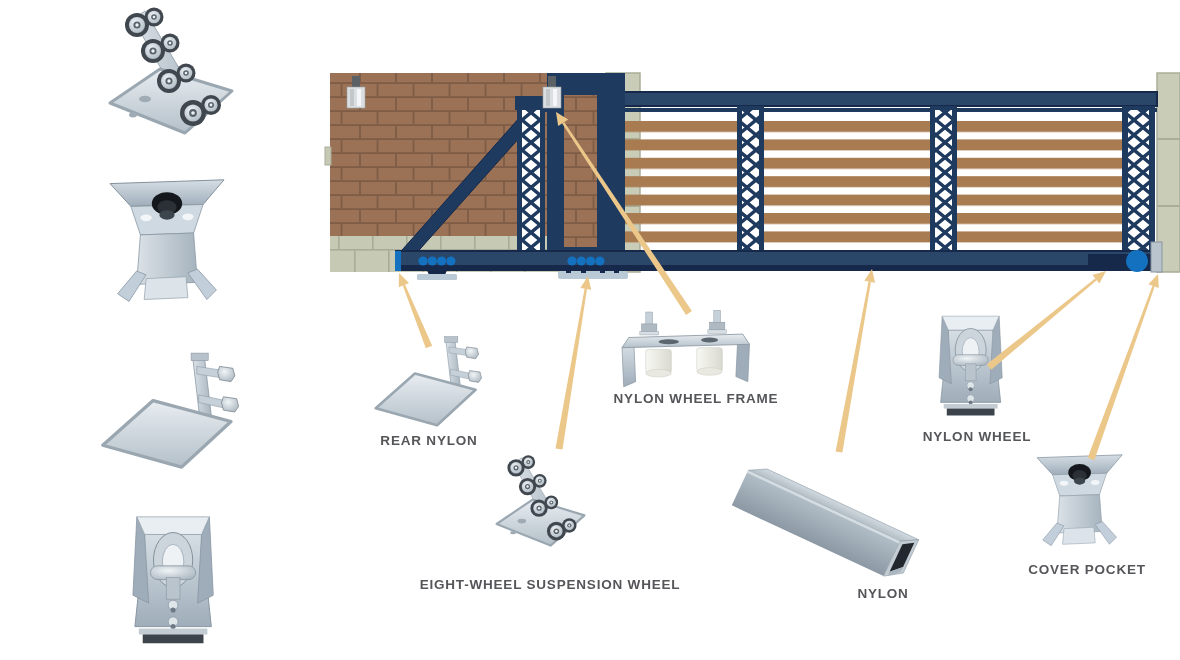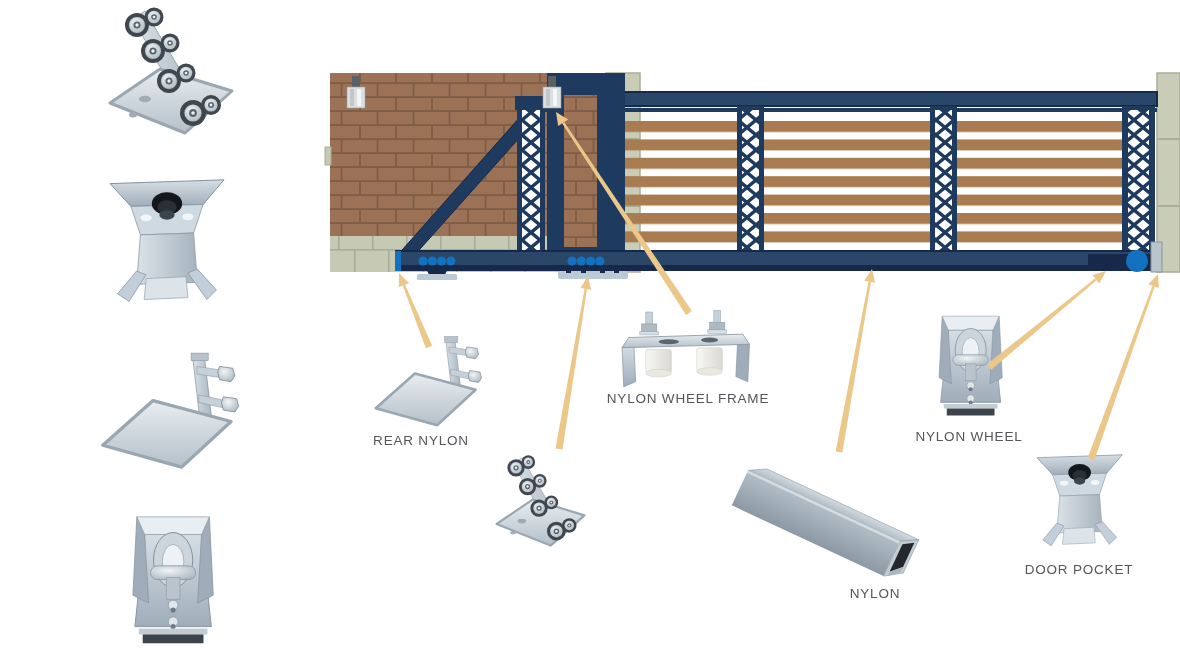--- a/index.html
+++ b/index.html
@@ -1,20 +1,20 @@
 <!DOCTYPE html>
 <html style="--navy: #1e3a5e; --navyMid: #2a4668; --navyDark: #16294a; --blue: #1371bf; --brick: #9b7256; --mortar: #7e5c46; --concrete: #c6c9b3; --concreteLine: #a9ac97; --wood: #a87b51; --arrow: #ecc78a; --label: #55565a; --steelEdge: #8795a1;"><head>
 <meta charset="utf-8">
 <style>
   html,body{margin:0;padding:0;background:#ffffff;}
   #stage{position:relative;width:1180px;height:660px;background:#fff;overflow:hidden;
          font-family:"Liberation Sans","DejaVu Sans",sans-serif;}
   #art{position:absolute;left:0;top:0;}
   .part-label{position:absolute;transform:translateX(-50%);white-space:nowrap;
-      font-size:13.5px;font-weight:400;letter-spacing:0.8px;color:var(--label,#55565a);}
+      font-size:13.5px;font-weight:700;letter-spacing:0.8px;color:var(--label,#55565a);margin-left:8px;}
 </style>
 </head>
 <body>
 
 <div id="stage">
 
 <svg id="art" width="1180" height="660" viewBox="0 0 1180 660">
   <defs>
     <linearGradient id="gradPlate" x1="0" y1="0" x2="0" y2="1">
       <stop offset="0" stop-color="#e8edf1"></stop>
@@ -327,17 +327,18 @@
       <polygon points="1106,271 1099.4,283.6 1092.4,275"></polygon>
     </g>
     <g>
       <polygon points="1094.3,460.2 1087.7,457.8 1152.5,285.8 1154.7,286.6"></polygon>
       <polygon points="1158,274 1158.8,288.1 1148.4,284.3"></polygon>
     </g>
   </g>
 </svg>
 
   <div class="part-label" style="left:421px;top:433px">REAR NYLON</div>
+  <div class="part-label" style="left:542px;top:577px">EIGHT-WHEEL SUSPENSION WHEEL</div>
   <div class="part-label" style="left:688px;top:391px">NYLON WHEEL FRAME</div>
   <div class="part-label" style="left:875px;top:586px">NYLON</div>
   <div class="part-label" style="left:969px;top:429px">NYLON WHEEL</div>
-  <div class="part-label" style="left:1079px;top:562px">DOOR POCKET</div>
+  <div class="part-label" style="left:1079px;top:562px">COVER POCKET</div>
 </div>
 
 </body></html>

